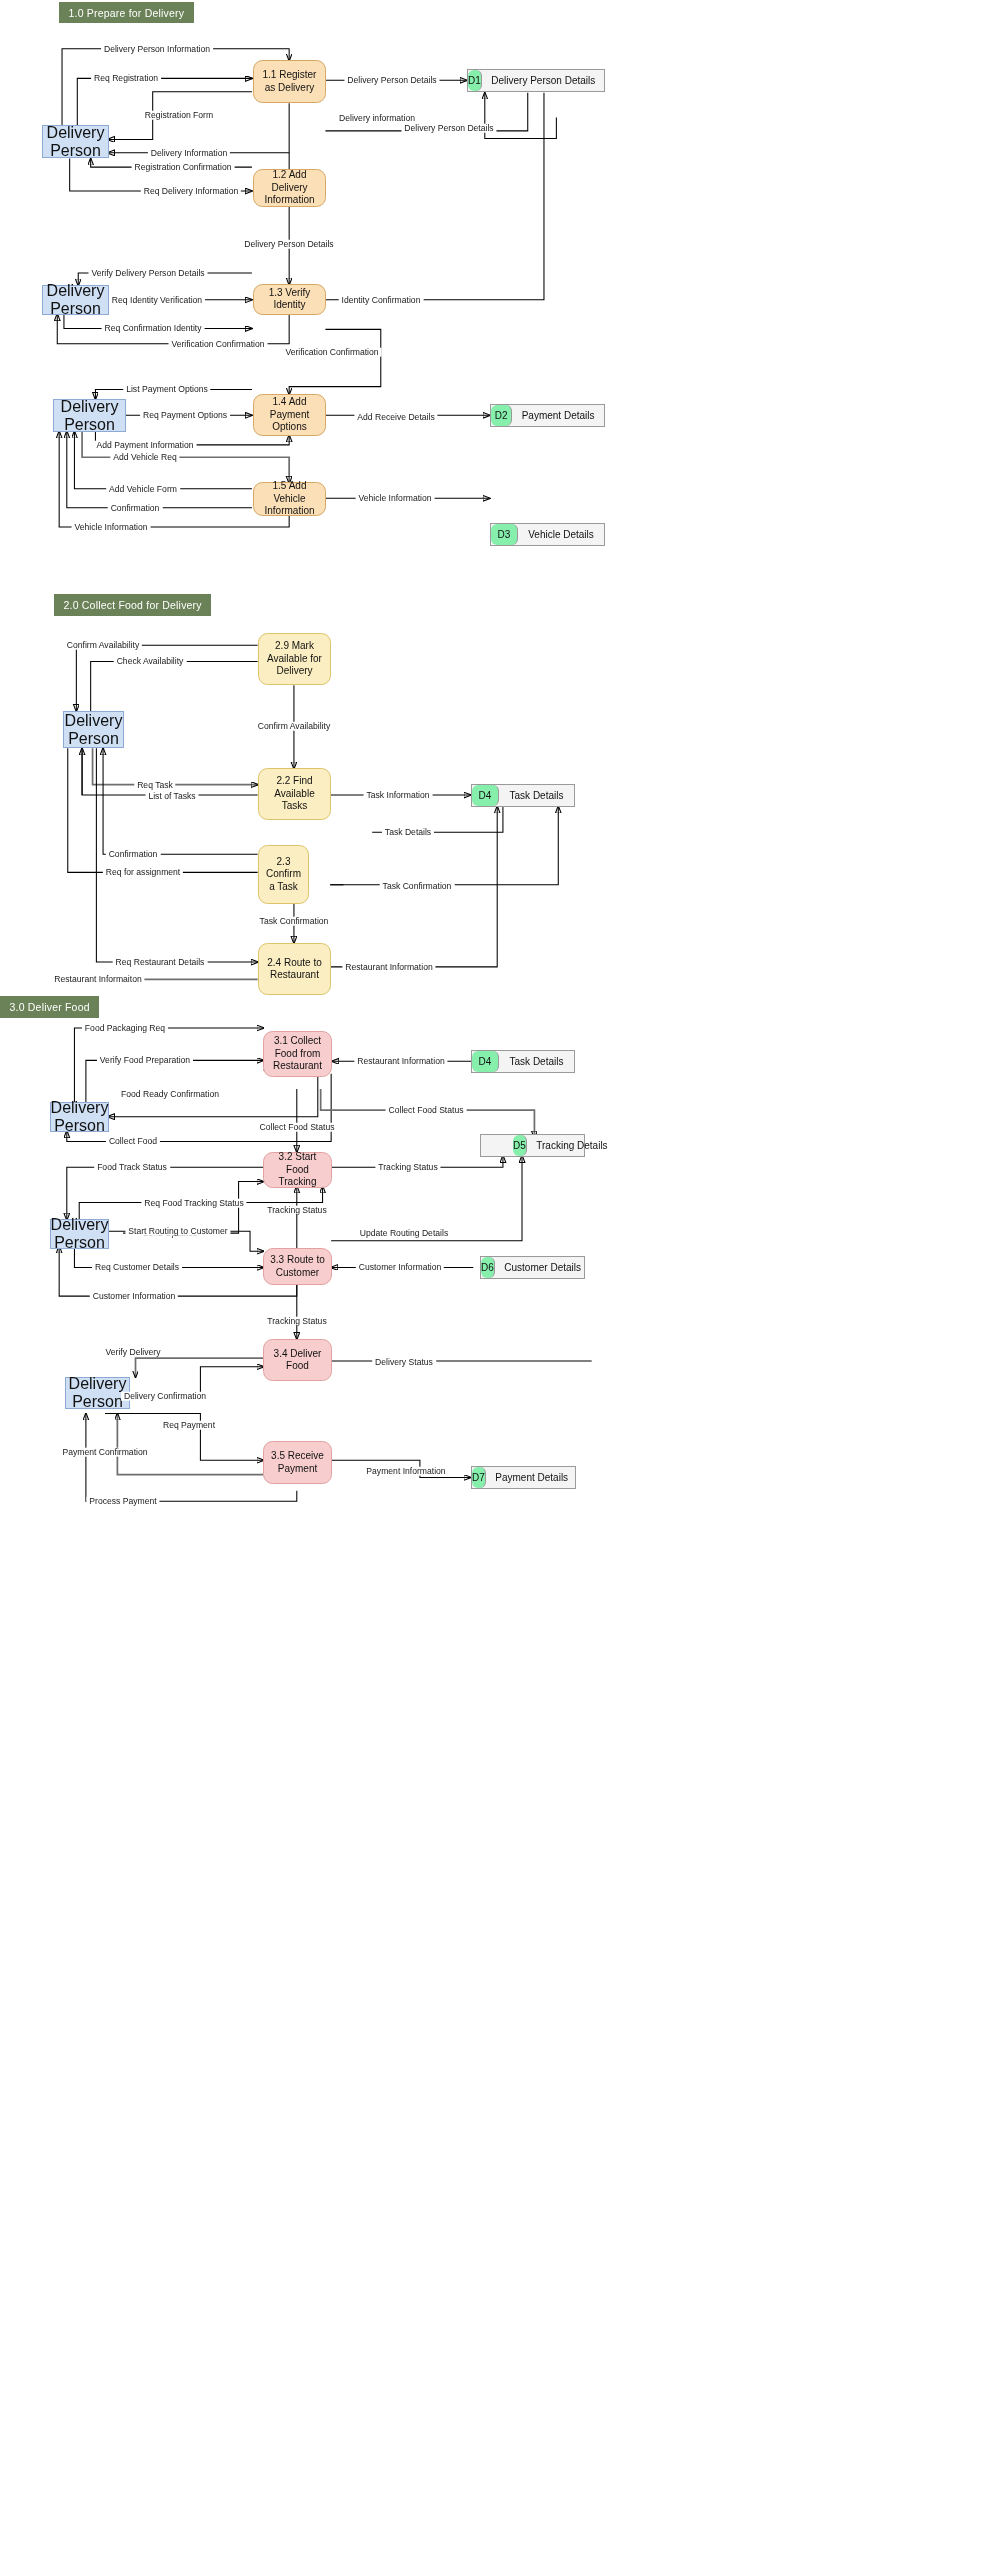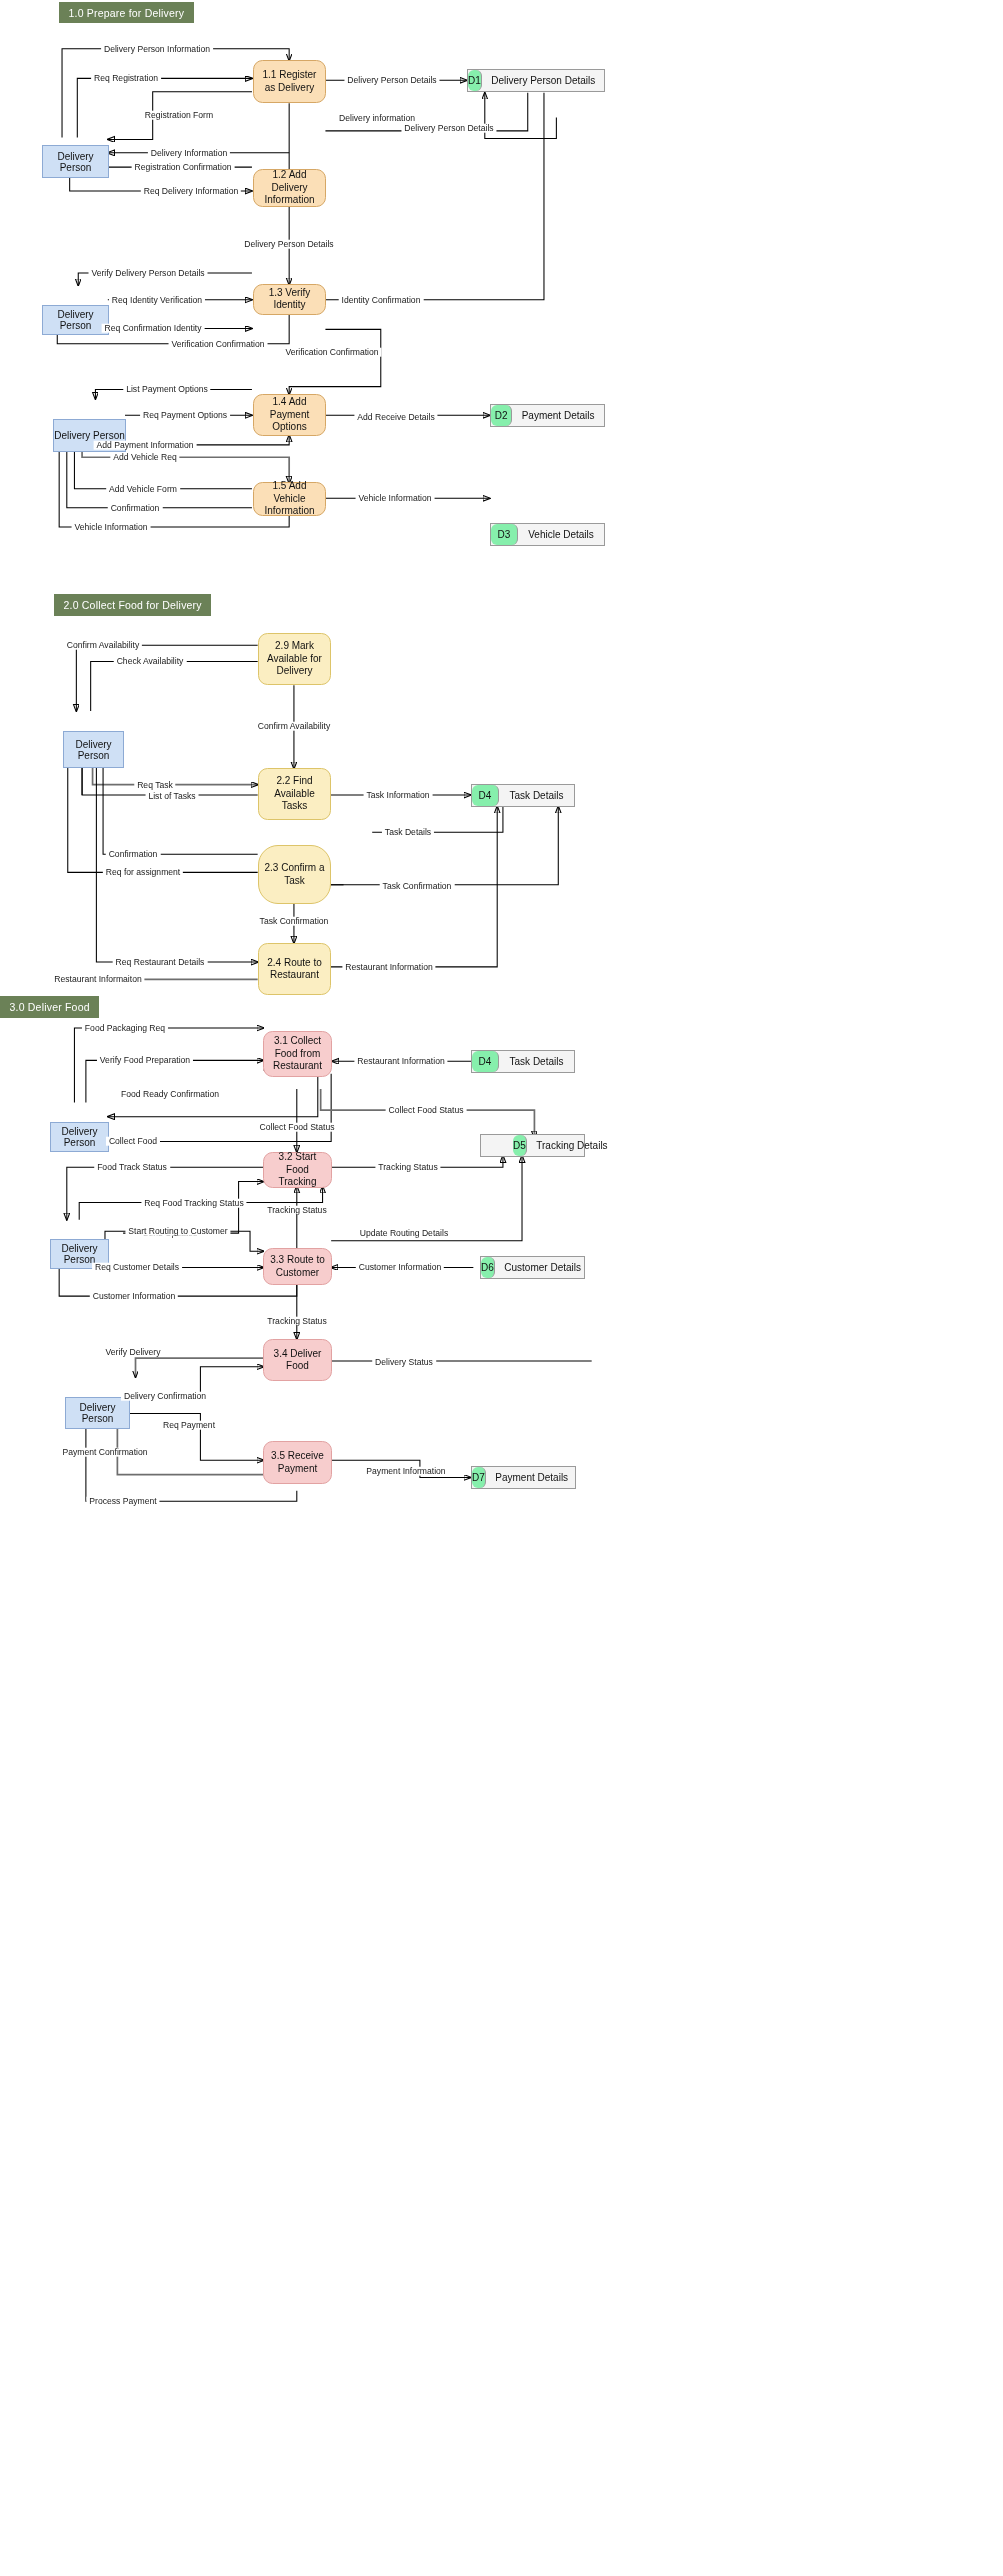--- a/index.html
+++ b/index.html
@@ -39,23 +39,22 @@
   .process.p2 { background:#fbeec2; border-color:#ddc469; }
   .process.p3 { background:#f7cdcd; border-color:#e2a2a2; }
   .entity {
     position: absolute;
     border: 1.1px solid #8daad4;
     background: #cfe0f5;
     display: flex;
     align-items: center;
     justify-content: center;
     text-align: center;
-    font-size: 10px;
+    font-size: 16px;
     color: #111;
-    margin-top: 20px;
   }
   .store {
     position: absolute;
     display: flex;
     border: 1px solid #9a9a9a;
     background: #f4f4f4;
     font-size: 10px;
     color: #111;
     height: 23px;
   }
@@ -287,21 +286,21 @@
   <div class="flow-label center" style="left:145px; top:457px;">Add Vehicle Req</div>
   <div class="flow-label center" style="left:143px; top:489px;">Add Vehicle Form</div>
   <div class="flow-label center" style="left:135px; top:508px;">Confirmation</div>
   <div class="flow-label center" style="left:395px; top:498px;">Vehicle Information</div>
   <div class="flow-label center" style="left:111px; top:527px;">Vehicle Information</div>
 
   <div class="section-title" style="left:54px; top:594px;">2.0 Collect Food for Delivery</div>
 
   <div class="process p2" style="left:258px; top:633px; width:73px; height:52px;">2.9 Mark Available for Delivery</div>
   <div class="process p2" style="left:258px; top:768px; width:73px; height:52px;">2.2 Find Available Tasks</div>
-  <div class="process p2" style="left:258px; top:845px; width:73px; height:59px;border-radius:20px;">2.3 Confirm a Task</div>
+  <div class="process p2" style="left:258px; top:845px; width:51px; height:59px;">2.3 Confirm a Task</div>
   <div class="process p2" style="left:258px; top:943px; width:73px; height:52px;">2.4 Route to Restaurant</div>
 
   <div class="entity" style="left:63px; top:711px; width:61px; height:37px;">Delivery Person</div>
 
   <div class="store" style="left:471px; top:784px; width:104px;">
     <div class="sid">D4</div>
     <div class="sname">Task Details</div>
   </div>
 
   <div class="flow-label center" style="left:103px; top:645px;">Confirm Availability</div>
@@ -316,21 +315,21 @@
   <div class="flow-label center" style="left:417px; top:886px;">Task Confirmation</div>
   <div class="flow-label center" style="left:294px; top:921px;">Task Confirmation</div>
   <div class="flow-label center" style="left:160px; top:962px;">Req Restaurant Details</div>
   <div class="flow-label center" style="left:98px; top:979px;">Restaurant Informaiton</div>
   <div class="flow-label center" style="left:389px; top:967px;">Restaurant Information</div>
 
   <div class="section-title" style="left:0px; top:996px;">3.0 Deliver Food</div>
 
   <div class="process p3" style="left:263px; top:1031px; width:69px; height:46px;">3.1 Collect Food from Restaurant</div>
   <div class="process p3" style="left:263px; top:1152px; width:69px; height:36px;">3.2 Start Food Tracking</div>
-  <div class="process p3" style="left:263px; top:1248px; width:69px; height:37px;">3.3 Route to Customer</div>
+  <div class="process p3" style="left:263px; top:1248px; width:69px; height:37px;border-radius:10px;">3.3 Route to Customer</div>
   <div class="process p3" style="left:263px; top:1339px; width:69px; height:42px;">3.4 Deliver Food</div>
   <div class="process p3" style="left:263px; top:1441px; width:69px; height:43px;">3.5 Receive Payment</div>
 
   <div class="entity" style="left:50px; top:1102px; width:59px; height:30px;">Delivery Person</div>
   <div class="entity" style="left:50px; top:1219px; width:59px; height:30px;">Delivery Person</div>
   <div class="entity" style="left:65px; top:1377px; width:65px; height:32px;">Delivery Person</div>
 
   <div class="store" style="left:471px; top:1050px; width:104px;">
     <div class="sid">D4</div>
     <div class="sname">Task Details</div>

